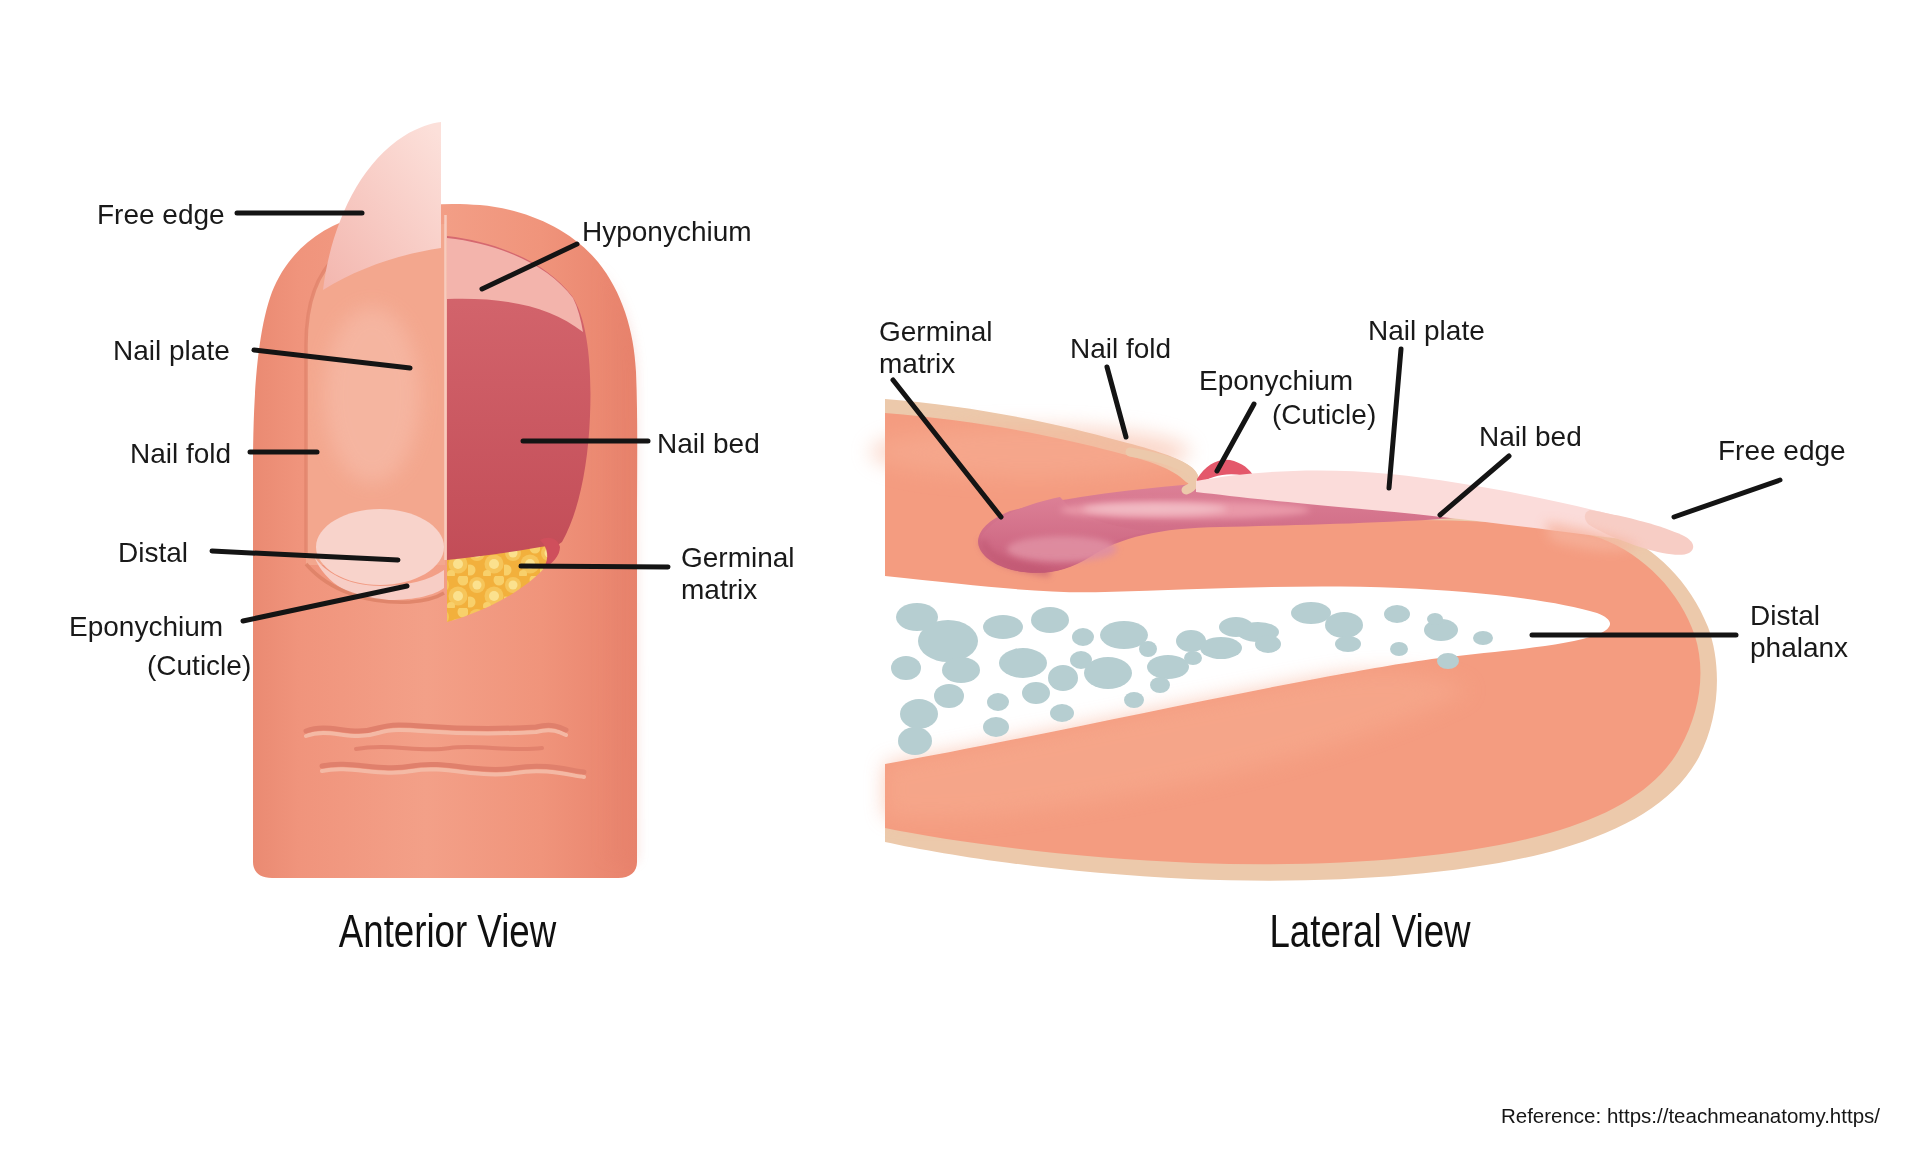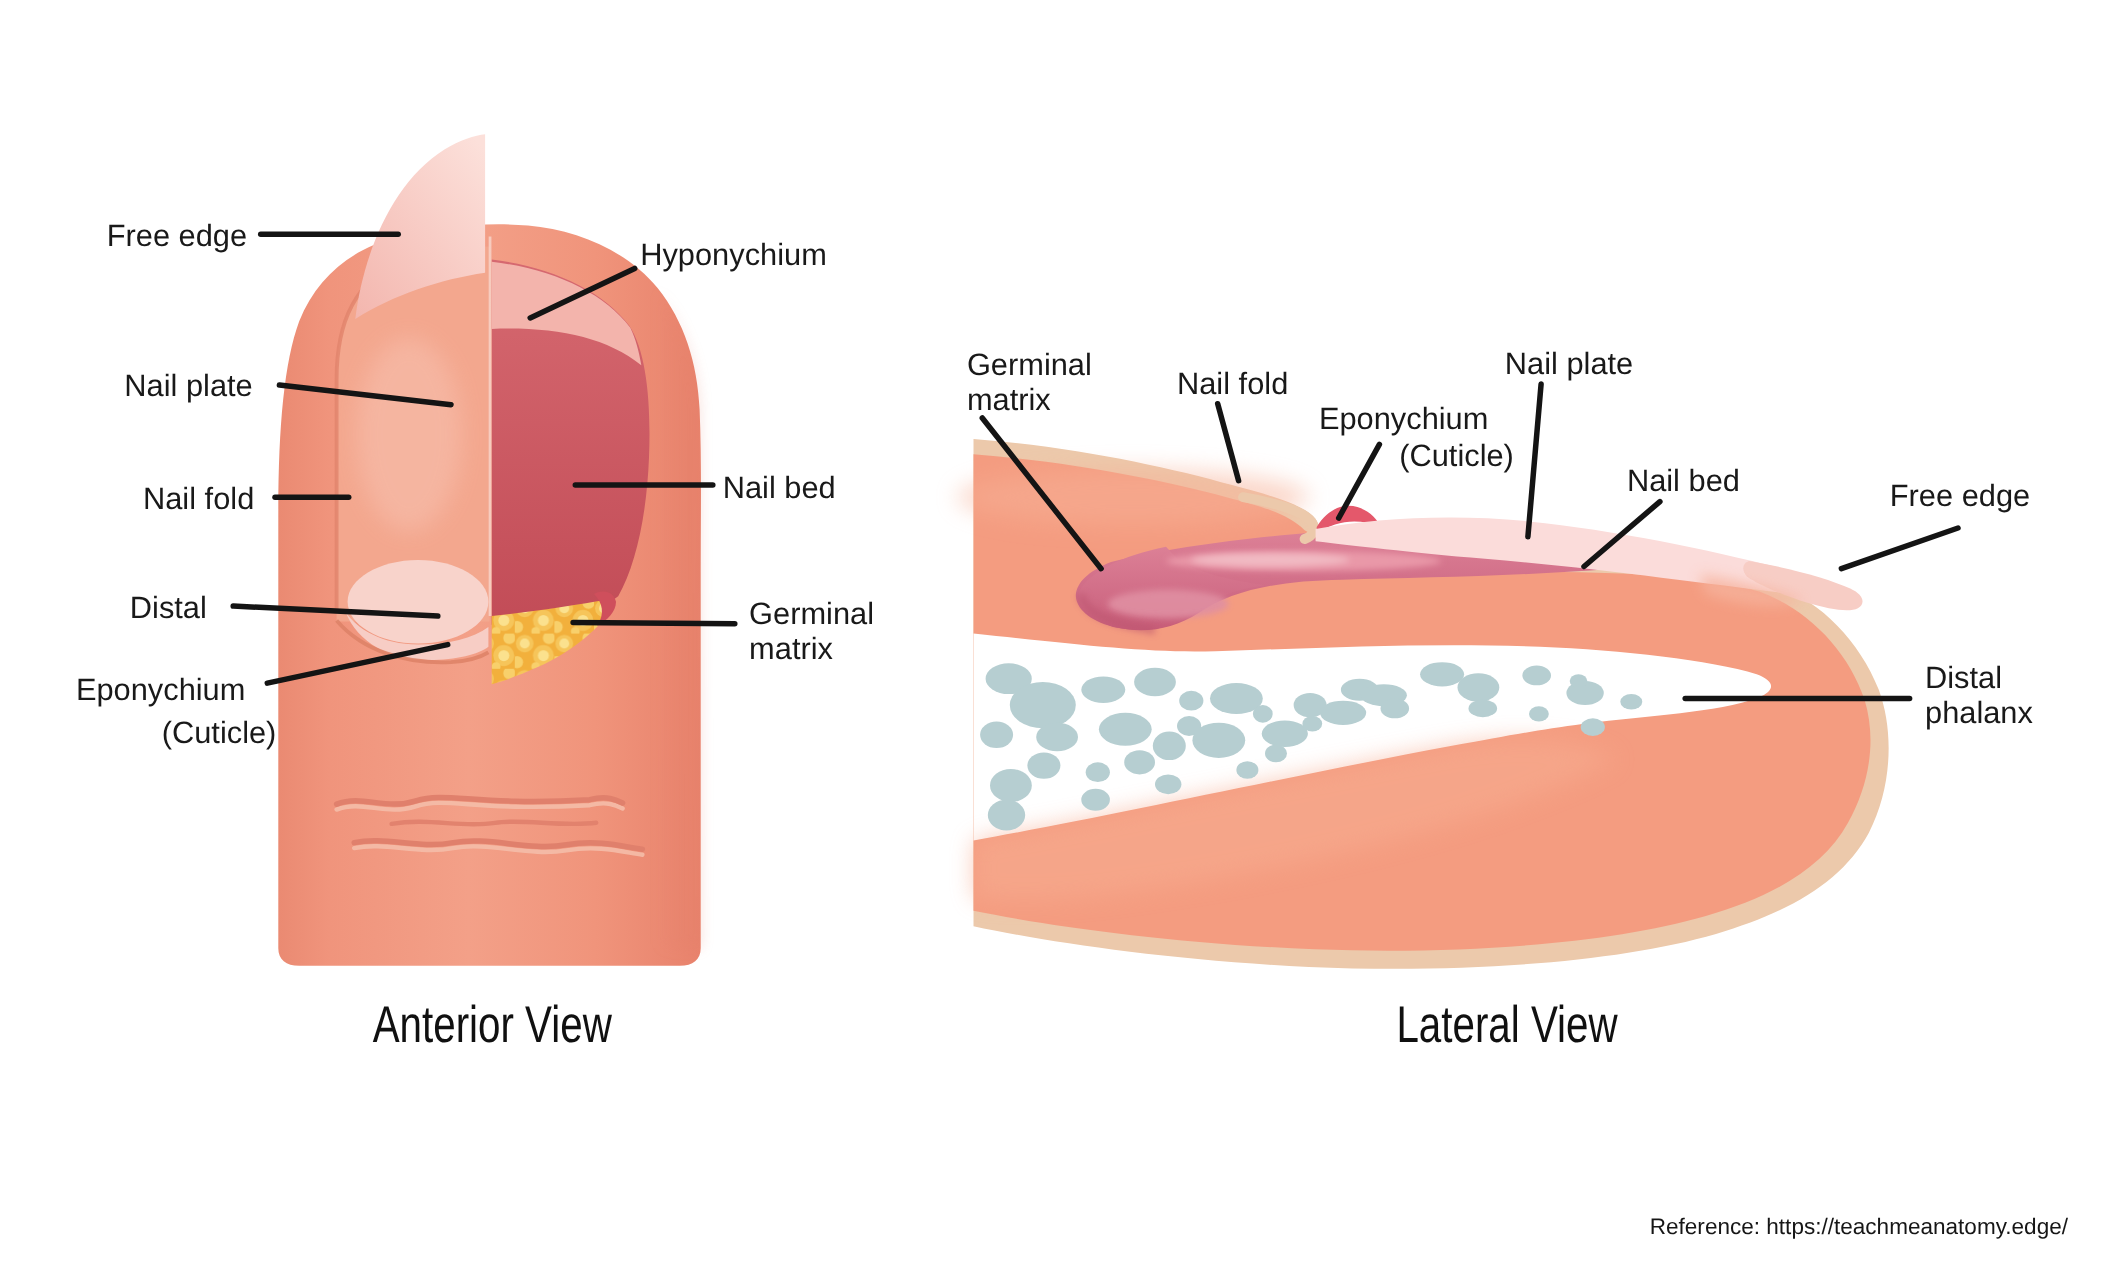--- a/index.html
+++ b/index.html
@@ -201,14 +201,14 @@
   <div class="lbl" style="left:1479px;top:421px;">Nail bed</div>
   <div class="lbl" style="left:1718px;top:435px;">Free edge</div>
   <div class="lbl" style="left:1750px;top:600px;">
     <div>Distal</div>
     <div>phalanx</div>
   </div>
 
   <div class="title" style="left:305px;top:903px;width:285px;text-align:center;">Anterior View</div>
   <div class="title" style="left:1240px;top:903px;width:260px;text-align:center;">Lateral View</div>
 
-  <div class="footer" style="right:40px;top:1104px;">Reference: https://teachmeanatomy.edge/</div>
+  <div class="footer" style="right:40px;top:1104px;">Reference: https://teachmeanatomy.https/</div>
 </div>
 
 </body></html>

